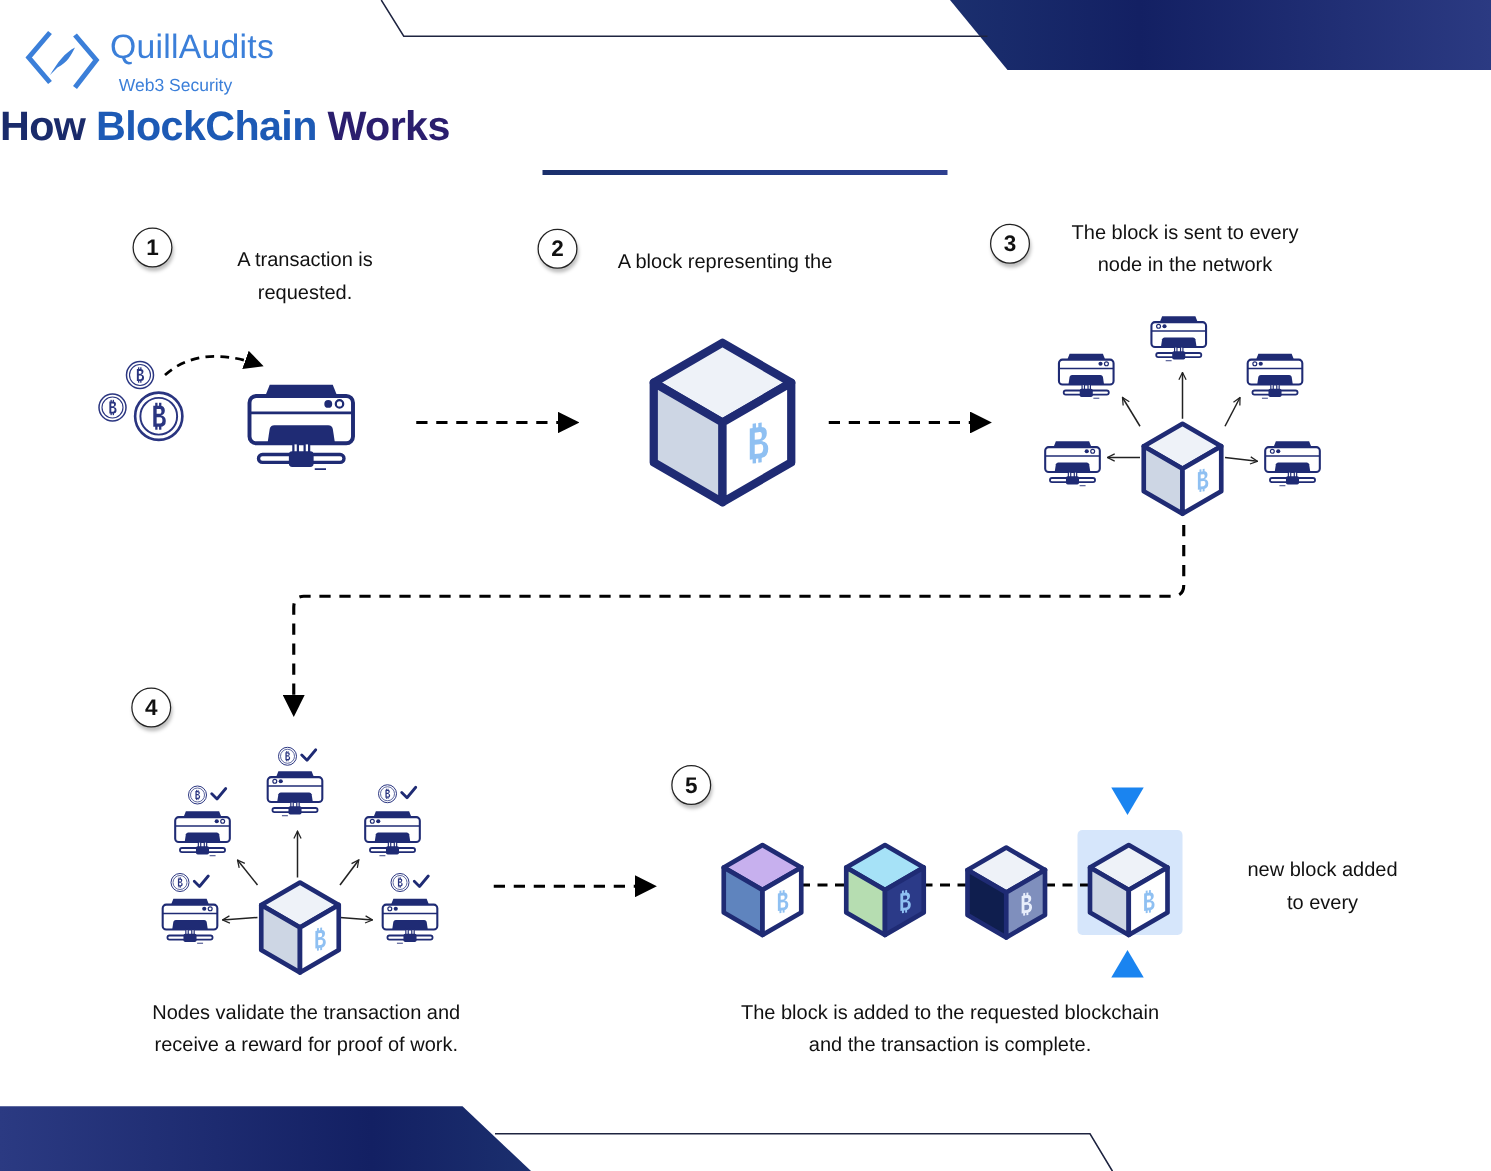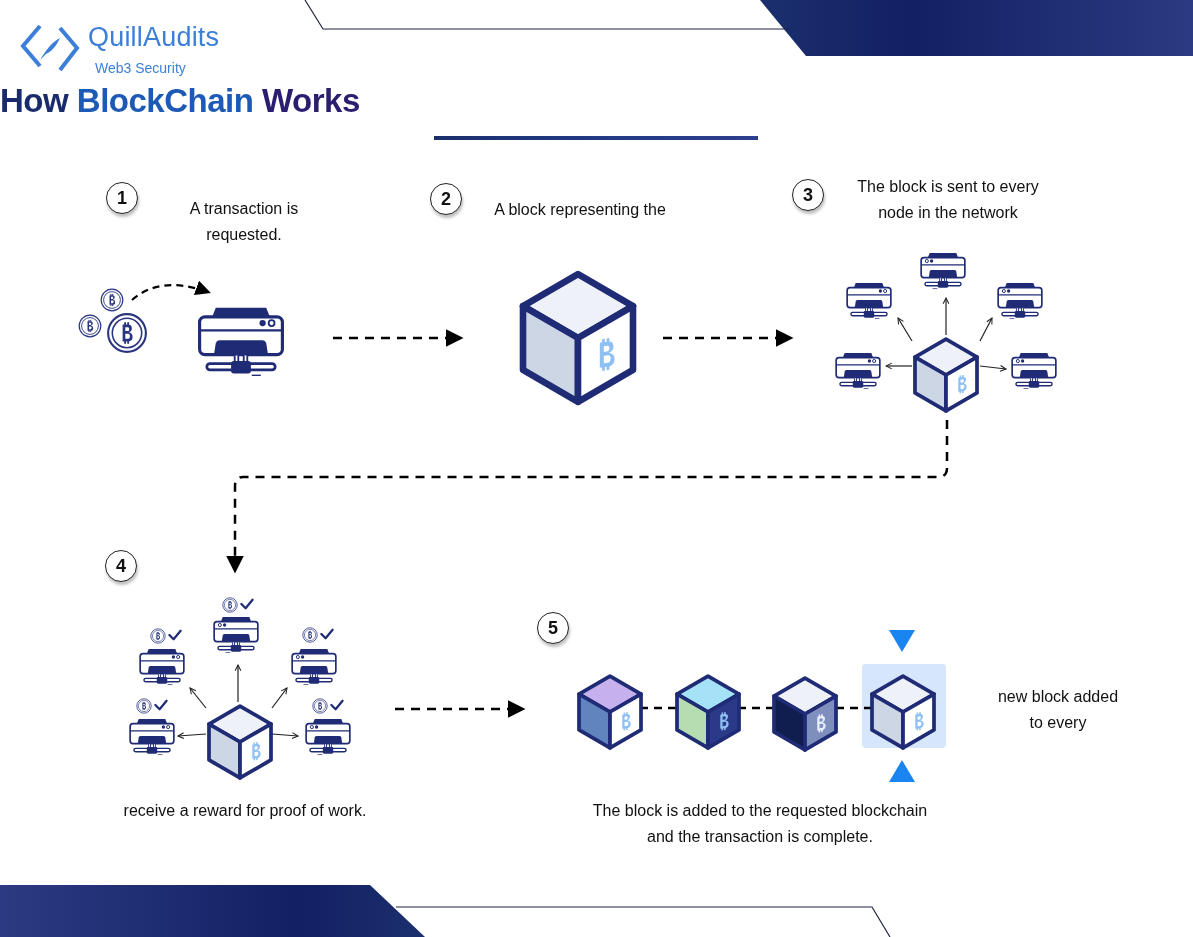--- a/index.html
+++ b/index.html
@@ -60,20 +60,21 @@
   <div><b>requested.</b></div>
 </div>
 <div class="abs cap" style="left:460px;top:197px;width:240px">
   <div>A block representing the</div>
 </div>
 <div class="abs cap" style="left:818px;top:174px;width:260px">
   <div><span>The block is </span><b>sent</b><span> to every</span></div>
   <div><b>node</b><span> in the network</span></div>
 </div>
 <div class="abs cap" style="left:80px;top:798px;width:330px">
+  <div><b>Nodes validate</b><span> the transaction and</span></div>
   <div><span>receive a reward for </span><b>proof of work.</b></div>
 </div>
 <div class="abs cap" style="left:570px;top:798px;width:380px">
   <div><span>The block is </span><b>added</b><span> to the requested blockchain</span></div>
   <div><span>and the transaction is </span><b>complete</b><span>.</span></div>
 </div>
 <div class="abs cap" style="left:978px;top:684px;text-align:center;width:160px">
   <div>new block added</div>
   <div>to every</div>
 </div>

